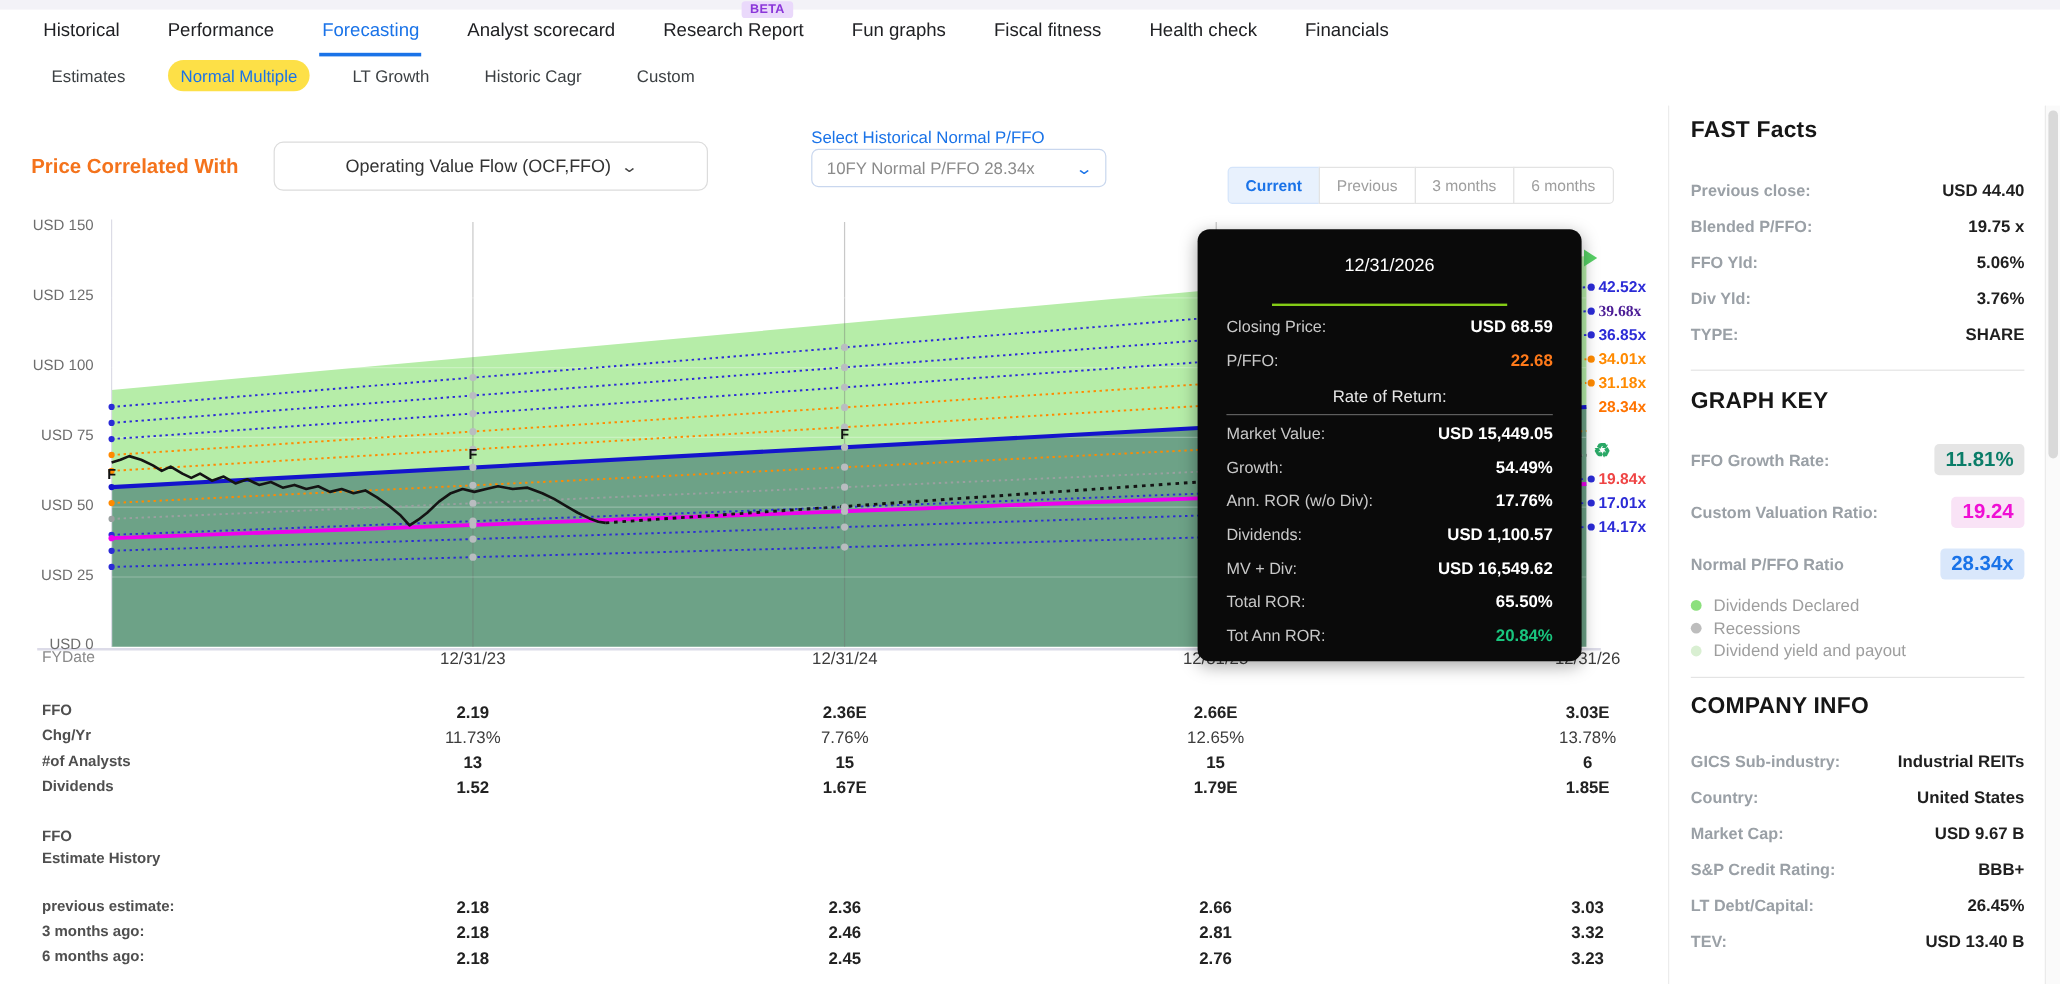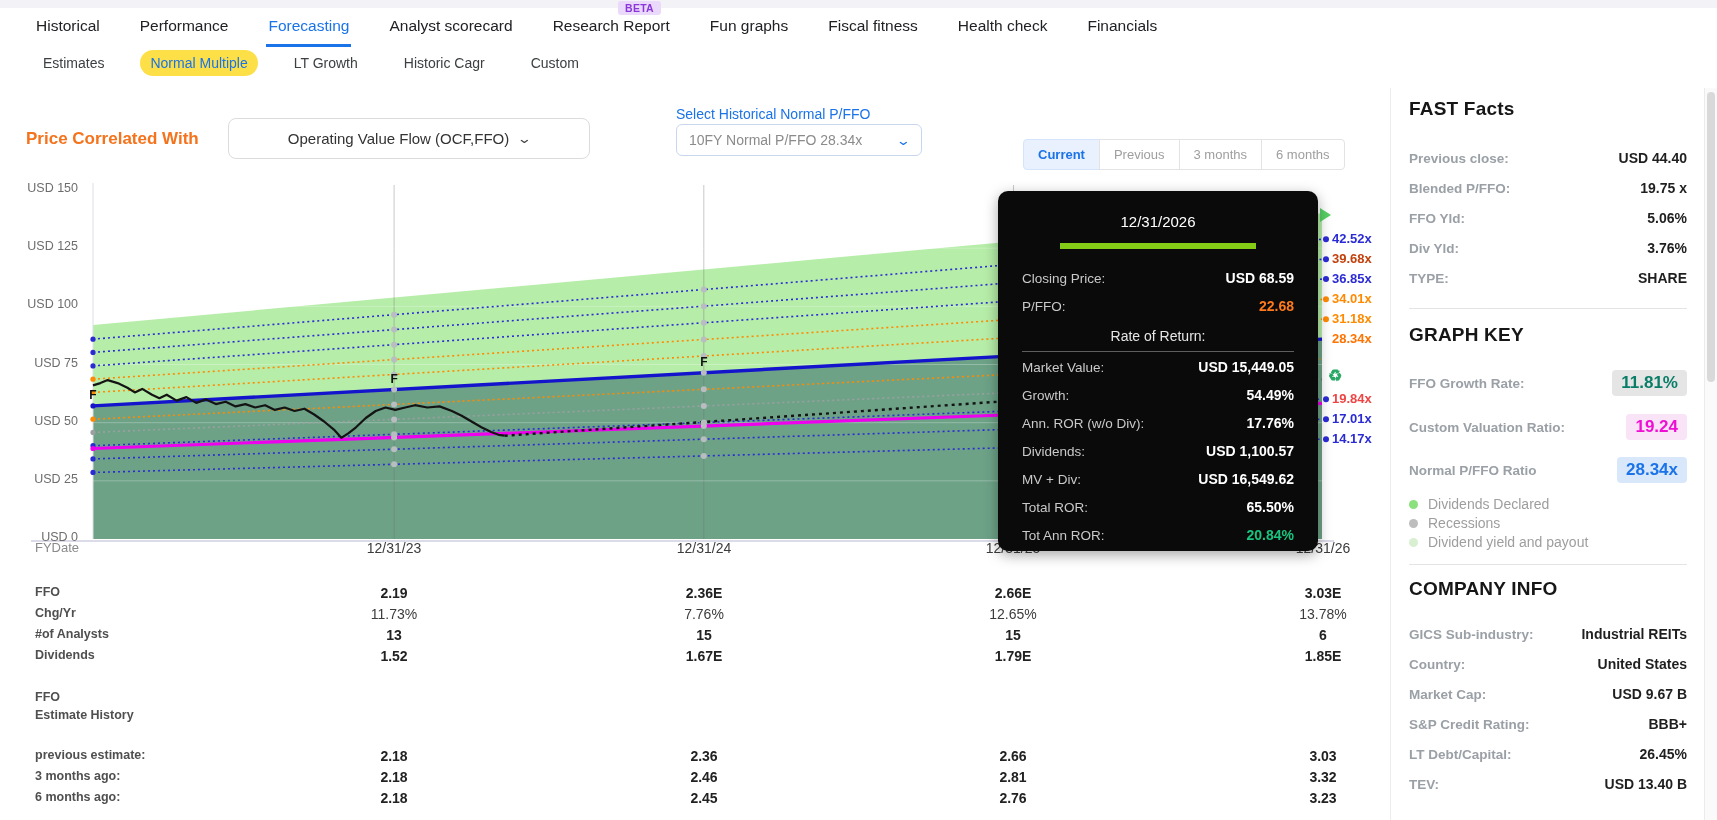--- a/index.html
+++ b/index.html
@@ -41,21 +41,21 @@
   #chart-labels { position:absolute; left:0; top:0; width:1717px; height:820px; z-index:2; pointer-events:none; }
   .y-label { position:absolute; left:14px; width:64px; text-align:right; font-size:12.5px; color:#6d6d6d; }
   .m-label { position:absolute; left:1332px; font-size:13px; font-weight:700; }
   .green-arrow { position:absolute; left:1320px; top:208px; width:0; height:0;
     border-left:11px solid #57d065; border-top:7px solid transparent; border-bottom:7px solid transparent; }
   .recycle { position:absolute; left:1328px; top:366px; color:#2aa866; font-size:16px; font-weight:700; }
 
   
   .tooltip { position:absolute; left:998px; top:191px; width:320px; height:360px; background:#0a0a0a; border-radius:10px;
     z-index:5; color:#fff; padding:22px 24px 0 24px; box-shadow:0 4px 14px rgba(0,0,0,.35); }
-  .tt-title { text-align:center; font-size:15px; width:72%; margin:0 auto 16px auto; padding-bottom:13px; border-bottom:6px solid #84cc16; }
+  .tt-title { text-align:center; font-size:15px; width:72%; margin:0 auto 4px auto; padding-bottom:23px; border-bottom:2px solid #84cc16; }
   .tt-row { display:flex; justify-content:space-between; align-items:center; height:26px; margin-top:2px; }
   .tt-lab { color:#c9c9c9; font-size:13.5px; }
   .tt-val { font-size:14px; font-weight:700; color:#fff; }
   .tt-val.orange { color:#ff7a1a; }
   .tt-val.green { color:#19c57e; }
   .tt-ror { text-align:center; font-size:14px; color:#e6e6e6; margin-top:9px; padding-bottom:7px; border-bottom:1px solid #5e5e5e; }
 
   
   .row-abs { position:absolute; left:0; width:1400px; height:18px; z-index:2; }
   .row-label { position:absolute; left:35px; font-size:12.5px; font-weight:700; color:#4f4f4f; white-space:nowrap; }
@@ -217,21 +217,21 @@
     <div class="green-arrow"></div>
     <div class="recycle">♻</div>
   <div class="y-label" style="top: 181px;">USD 150</div>
       <div class="y-label" style="top: 239.167px;">USD 125</div>
       <div class="y-label" style="top: 297.333px;">USD 100</div>
       <div class="y-label" style="top: 355.5px;">USD 75</div>
       <div class="y-label" style="top: 413.667px;">USD 50</div>
       <div class="y-label" style="top: 471.833px;">USD 25</div>
       <div class="y-label" style="top: 530px;">USD 0</div>
       <div class="m-label" style="top: 231.325px; color: rgb(43, 43, 214);">42.52x</div>
-      <div class="m-label" style="top: 251.335px; color: #c2410c;">39.68x</div>
+      <div class="m-label" style="top: 251.335px; color: #4c1d95; font-family: Liberation Serif, serif;">39.68x</div>
       <div class="m-label" style="top: 271.111px; color: rgb(43, 43, 214);">36.85x</div>
       <div class="m-label" style="top: 291.353px; color: rgb(255, 138, 0);">34.01x</div>
       <div class="m-label" style="top: 311.13px; color: rgb(255, 138, 0);">31.18x</div>
       <div class="m-label" style="top: 391.167px; color: #ef4444;">19.84x</div>
       <div class="m-label" style="top: 411.177px; color: rgb(43, 43, 214);">17.01x</div>
       <div class="m-label" style="top: 431.186px; color: rgb(43, 43, 214);">14.17x</div>
       <div class="m-label" style="top: 331.139px; color: rgb(255, 115, 0);">28.34x</div>
     </div>
 
   <div class="tooltip">

